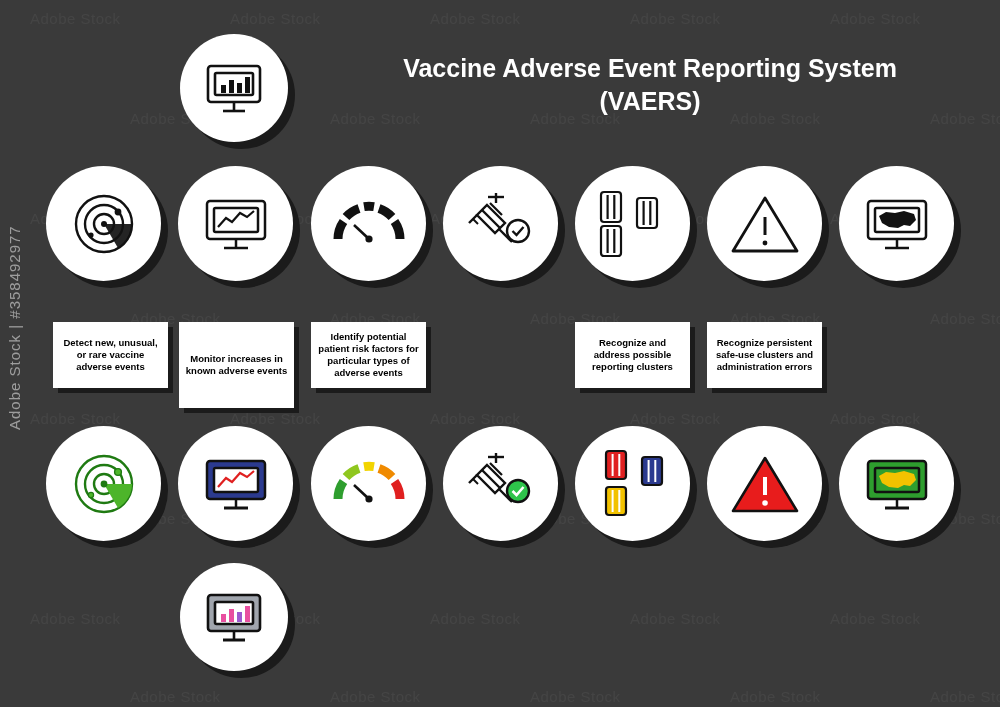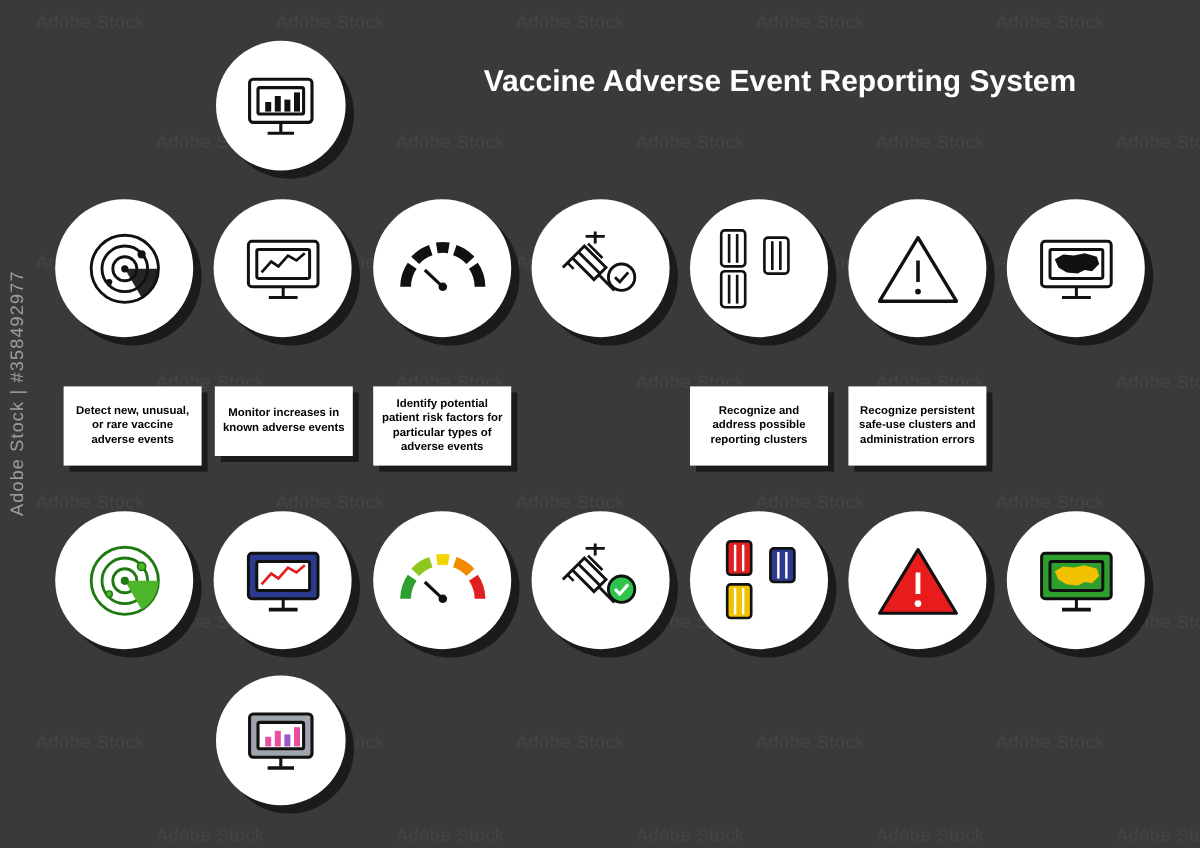--- a/index.html
+++ b/index.html
@@ -139,20 +139,21 @@
   <div class="wm" style="left:130px; top:688px;">Adobe Stock</div>
   <div class="wm" style="left:330px; top:688px;">Adobe Stock</div>
   <div class="wm" style="left:530px; top:688px;">Adobe Stock</div>
   <div class="wm" style="left:730px; top:688px;">Adobe Stock</div>
   <div class="wm" style="left:930px; top:688px;">Adobe Stock</div>
 
   <div class="wm-side">Adobe Stock | #358492977</div>
 
   <div class="title">
     <span>Vaccine Adverse Event Reporting System</span>
+    <span class="l2">(VAERS)</span>
   </div>
 
   <div class="circle" style="left:180px; top:34px; width:108px; height:108px;">
     <svg width="64" height="64" viewBox="0 0 64 64" fill="none" stroke="#111" stroke-width="2.6">
       <rect x="6" y="10" width="52" height="36" rx="3"></rect>
       <rect x="13" y="17" width="38" height="22" rx="1.5"></rect>
       <line x1="32" y1="46" x2="32" y2="54"></line>
       <line x1="21" y1="55" x2="43" y2="55"></line>
       <rect x="19" y="29" width="5" height="8" fill="#111" stroke="none"></rect>
       <rect x="27" y="24" width="5" height="13" fill="#111" stroke="none"></rect>
@@ -247,21 +248,21 @@
     <svg width="70" height="70" viewBox="0 0 70 70" fill="none" stroke="#111" stroke-width="2.5">
       <rect x="6" y="12" width="58" height="38" rx="3"></rect>
       <rect x="13" y="19" width="44" height="24" rx="1.5"></rect>
       <path d="M17 27 L24 23 L33 24 L42 22 L52 25 L54 31 L48 37 L42 36 L36 39 L27 38 L20 34 Z" fill="#111" stroke="none"></path>
       <line x1="35" y1="50" x2="35" y2="58"></line>
       <line x1="23" y1="59" x2="47" y2="59"></line>
     </svg>
   </div>
 
   <div class="label-box" style="left:53px;  top:322px; width:115px; height:66px;">Detect new, unusual, or rare vaccine adverse events</div>
-  <div class="label-box" style="left:179px; top:322px; width:115px; height:58px;">Monitor increases in known adverse events</div>
+  <div class="label-box" style="left:179px; top:322px; width:115px; height:86px;">Monitor increases in known adverse events</div>
   <div class="label-box" style="left:311px; top:322px; width:115px; height:66px;text-align:center;">Identify potential patient risk factors for particular types of adverse events</div>
   <div class="label-box" style="left:575px; top:322px; width:115px; height:66px;">Recognize and address possible reporting clusters</div>
   <div class="label-box" style="left:707px; top:322px; width:115px; height:66px;">Recognize persistent safe-use clusters and administration errors</div>
 
   <div class="circle" style="left:46px; top:426px; width:115px; height:115px;">
     <svg width="72" height="72" viewBox="0 0 72 72" fill="none" stroke="#1f7a12" stroke-width="2.4">
       <circle cx="36" cy="36" r="28" fill="#ffffff" stroke="#1f7a12"></circle>
       <circle cx="36" cy="36" r="19" stroke="#1f7a12"></circle>
       <circle cx="36" cy="36" r="10" stroke="#1f7a12"></circle>
       <path d="M36 36 L64 36 A28 28 0 0 1 50 60 Z" fill="#4db52a" stroke="none"></path>

